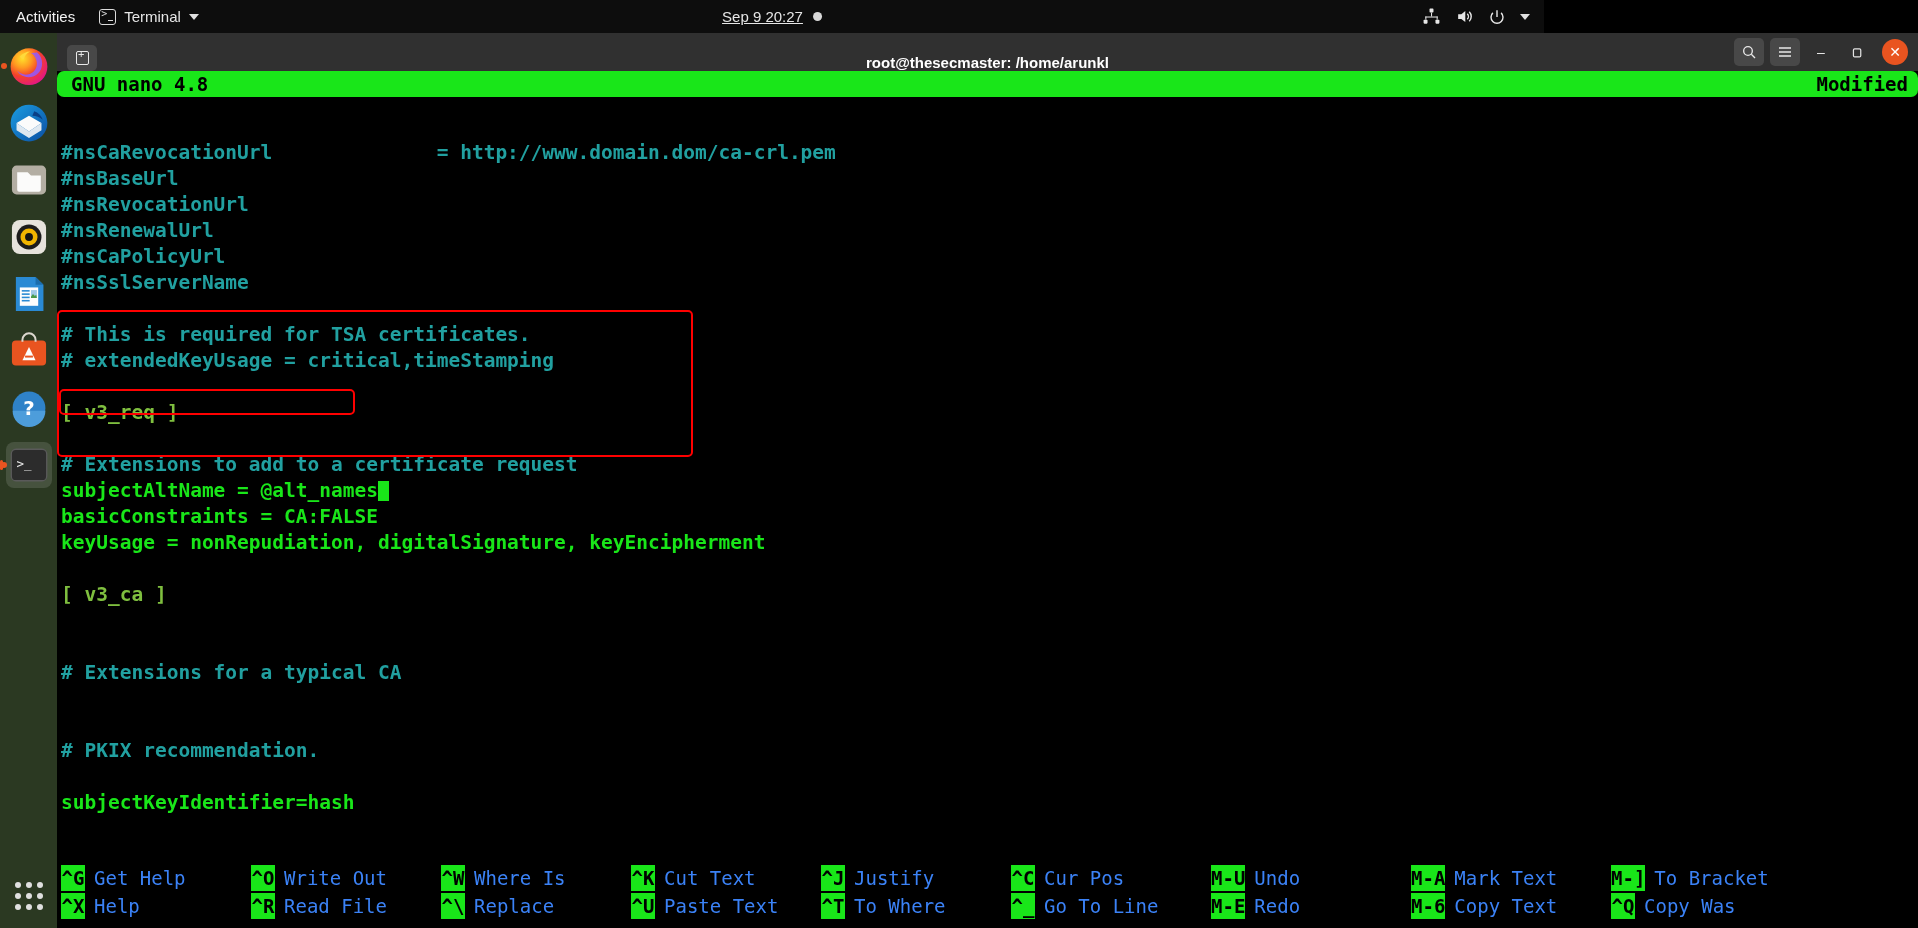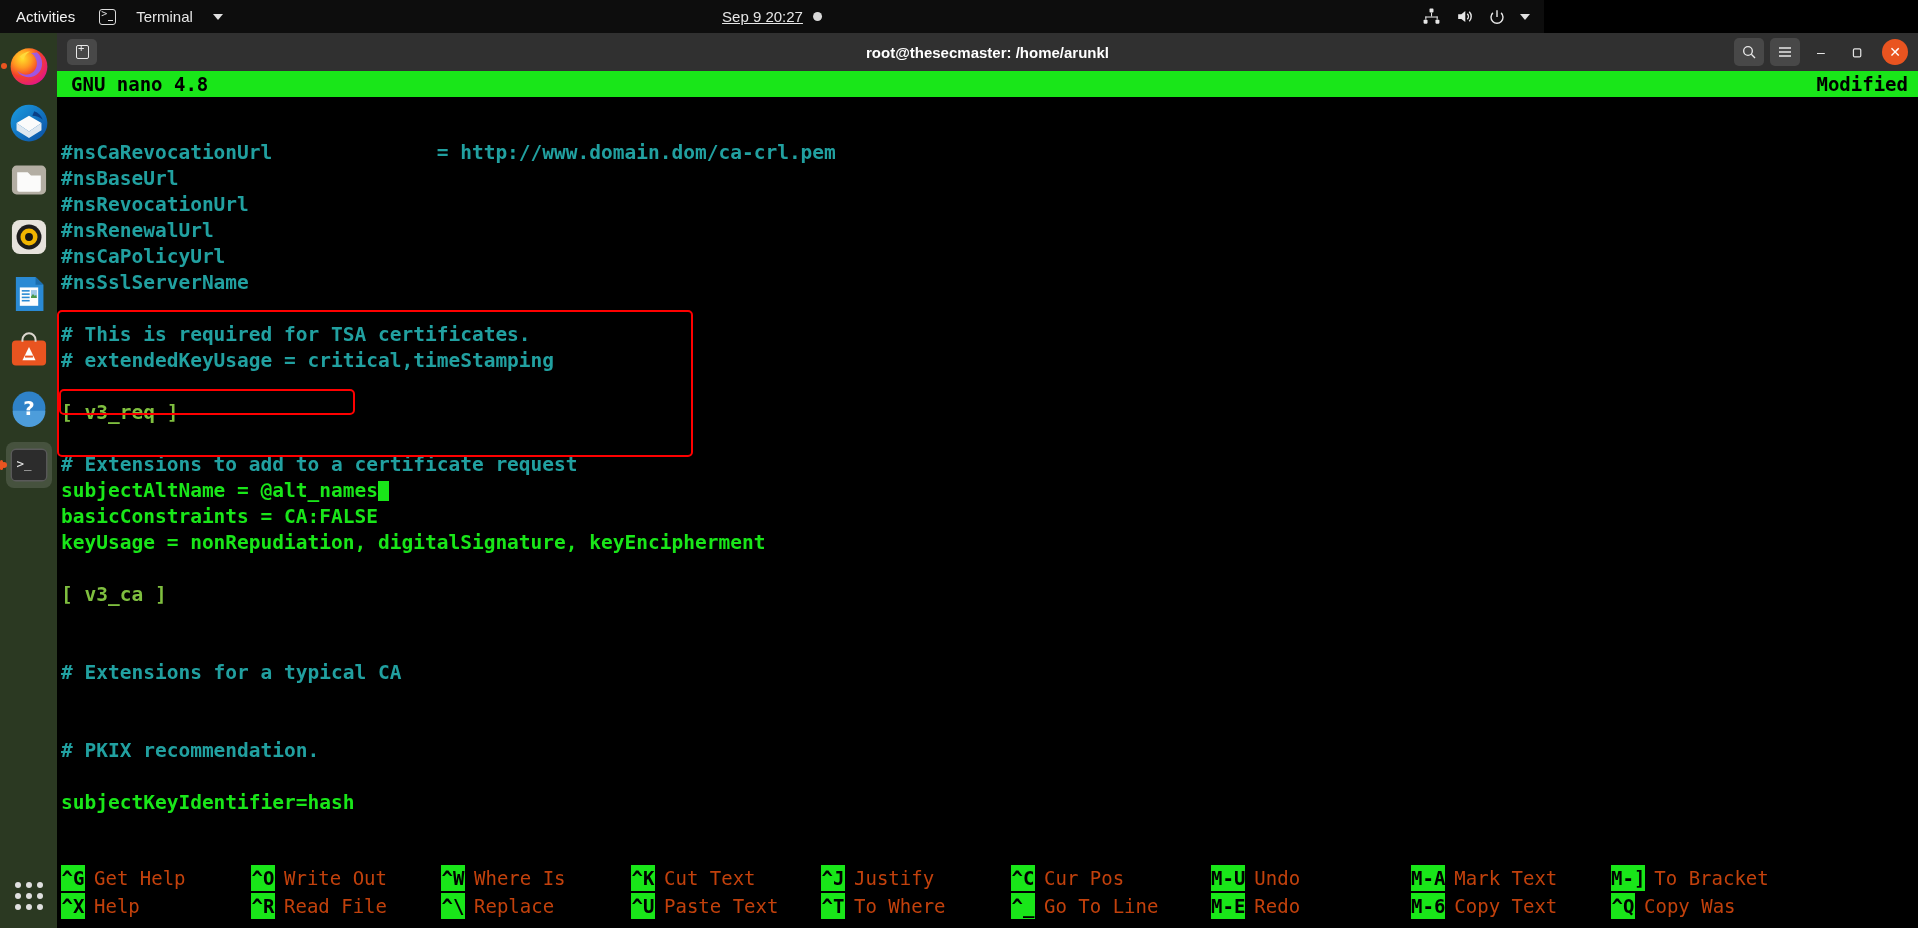--- a/index.html
+++ b/index.html
@@ -13,21 +13,21 @@
   
   .topbar {
     position: absolute; top: 0; left: 0; width: 1544px; height: 33px;
     background: #0d0d0d; color: #e6e6e6;
     display: flex; align-items: center;
     font-family: "Liberation Sans", sans-serif;
     font-size: 15px;
     z-index: 50;
   }
   .tb-activities { padding: 0 14px 0 16px; color: #f2f2f2; }
-  .tb-app { display: flex; align-items: center; gap: 20px; padding: 0 10px; }
+  .tb-app { display: flex; align-items: center; gap: 8px; padding: 0 10px; }
   .tb-app-icon {
     width: 17px; height: 16px; border: 1.6px solid #dcdcdc; border-radius: 3px;
     position: relative; display: inline-block;
   }
   .tb-app-icon::before {
     content: ">"; position: absolute; left: 1px; top: -2px;
     font-size: 10px; color: #dcdcdc; font-family: "DejaVu Sans Mono", monospace;
   }
   .tb-app-icon::after {
     content: ""; position: absolute; left: 8px; bottom: 2.5px;
@@ -73,21 +73,21 @@
     position: absolute; bottom: 18px; left: 50%; transform: translateX(-50%);
     display: grid; grid-template-columns: repeat(3, 6px);
     grid-template-rows: repeat(3, 6px); gap: 5px;
   }
   .appgrid i { display: block; width: 6px; height: 6px; border-radius: 50%; background: #e0e0e0; }
 
   
   .winbar {
     position: absolute; left: 57px; top: 33px; width: 1861px; height: 38px;
     background: #303030; color: #fff;
-    display: flex; align-items: center;
+    display: flex; align-items: flex-end;
     font-family: "Liberation Sans", sans-serif;
     z-index: 30;
   }
   .newtab-btn {
     width: 30px; height: 26px; margin-left: 10px;
     background: #484848; border-radius: 5px;
     display: flex; align-items: center; justify-content: center;
   }
   .newtab-glyph {
     width: 13px; height: 14px; border: 1.5px solid #e8e8e8; border-radius: 2px;
@@ -124,21 +124,21 @@
   .term {
     position: absolute; left: 57px; top: 71px;
     width: 1861px; height: 857px;
     background: #000;
     font-family: "DejaVu Sans Mono", monospace;
     font-size: 19.5px; line-height: 26px;
     z-index: 10;
   }
   .nano-head {
     width: 100%; height: 26px; background: #19e619; color: #000;
-    position: relative; font-weight: bold; font-size: 19px; line-height: 26px;
+    position: relative; font-weight: bold; font-size: 19px; line-height: 26px; border-radius: 7px;
   }
   .nano-head .hl { position: absolute; left: 14px; }
   .nano-head .hc { position: absolute; left: 50%; transform: translateX(-50%); }
   .nano-head .hr { position: absolute; right: 10px; }
 
   .nano-body {
     position: absolute; top: 26px; left: 0; right: 0;
     height: 740px; padding: 17px 0 0 4px;
     white-space: pre;
   }
@@ -166,21 +166,21 @@
     font-size: 19px; line-height: 28px;
   }
   .help-row { display: flex; height: 28px; }
   .help-cell { display: flex; align-items: center; width: 190px; }
   .help-cell.wide { width: 200px; }
   .kchip {
     background: #19e619; color: #000; display: inline-block;
     min-width: 24px; text-align: center; font-weight: bold;
     margin-right: 9px; height: 26px; line-height: 26px;
   }
-  .klabel { color: #c2410c; }
+  .klabel { color: #3b82f6; }
 </style>
 </head>
 <body>
 
 <div class="topbar">
   <div class="tb-activities">Activities</div>
   <div class="tb-app">
     <span class="tb-app-icon"></span>
     <span>Terminal</span>
     <span class="caret-down"></span>

